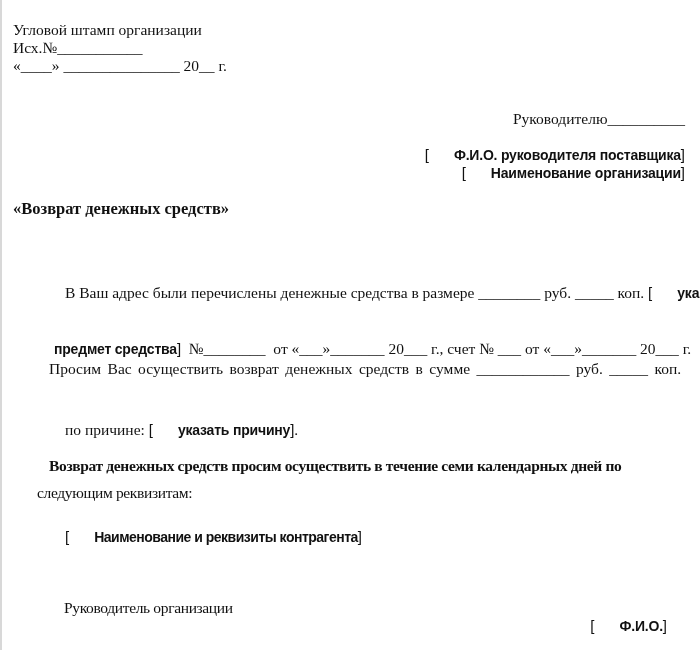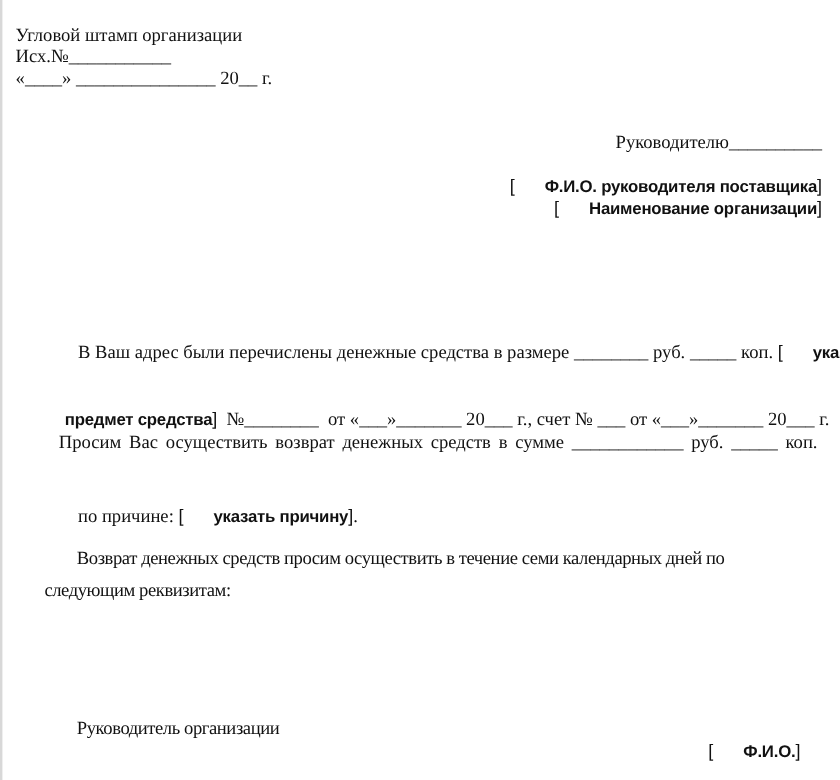--- a/index.html
+++ b/index.html
@@ -24,35 +24,39 @@
   <div class="line serif" style="left:13px; top:57px;">«____» _______________ 20__ г.</div>
 
   <div class="line serif right" style="top:110px;">Руководителю__________</div>
   <div class="line right" style="top:128px;">
     <span class="br">[</span><span class="sans-b">Ф.И.О. руководителя поставщика</span><span class="br">]</span>
   </div>
   <div class="line right" style="top:146px;text-align:center;">
     <span class="br">[</span><span class="sans-b">Наименование организации</span><span class="br">]</span>
   </div>
 
+  <div class="line title" style="left:13px; top:200px;">«Возврат денежных средств»</div>
 
   <div class="line" style="left:49px; top:266px;">
     <span class="serif">В Ваш адрес были перечислены денежные средства в размере ________ руб. _____ коп. </span><span class="br">[</span><span class="sans-b">указать</span>
   </div>
   <div class="line" style="left:13px; top:322px;">
     <span class="sans-b">предмет средства</span><span class="br">]</span><span class="serif">  №________  от «___»_______ 20___ г., счет № ___ от «___»_______ 20___ г.</span>
   </div>
 
   <div class="line serif" style="left:49px; top:360px; word-spacing:2.6px;">Просим Вас осуществить возврат денежных средств в сумме ____________ руб. _____ коп.</div>
 
   <div class="line" style="left:49px; top:403px;">
     <span class="serif">по причине: </span><span class="br">[</span><span class="sans-b">указать причину</span><span class="br">]</span><span class="serif">.</span>
   </div>
 
-  <div class="line serif" style="left:64px; top:457px; letter-spacing:-0.35px;">Возврат денежных средств просим осуществить в течение семи календарных дней по</div>
+  <div class="line serif" style="left:49px; top:457px; letter-spacing:-0.35px;font-weight:bold;">Возврат денежных средств просим осуществить в течение семи календарных дней по</div>
   <div class="line serif" style="left:13px; top:484px; letter-spacing:-0.35px;margin-left:24px;">следующим реквизитам:</div>
 
+  <div class="line" style="left:49px; top:510px;">
+    <span class="br">[</span><span class="sans-b" style="letter-spacing:-0.5px;">Наименование и реквизиты контрагента</span><span class="br">]</span>
+  </div>
 
   <div class="line serif" style="left:64px; top:599px; letter-spacing:-0.35px;text-align:center;">Руководитель организации</div>
   <div class="line right" style="top:599px; right:33px;">
     <span class="br">[</span><span class="sans-b">Ф.И.О.</span><span class="br">]</span>
   </div>
 </div>
 
 </body></html>

